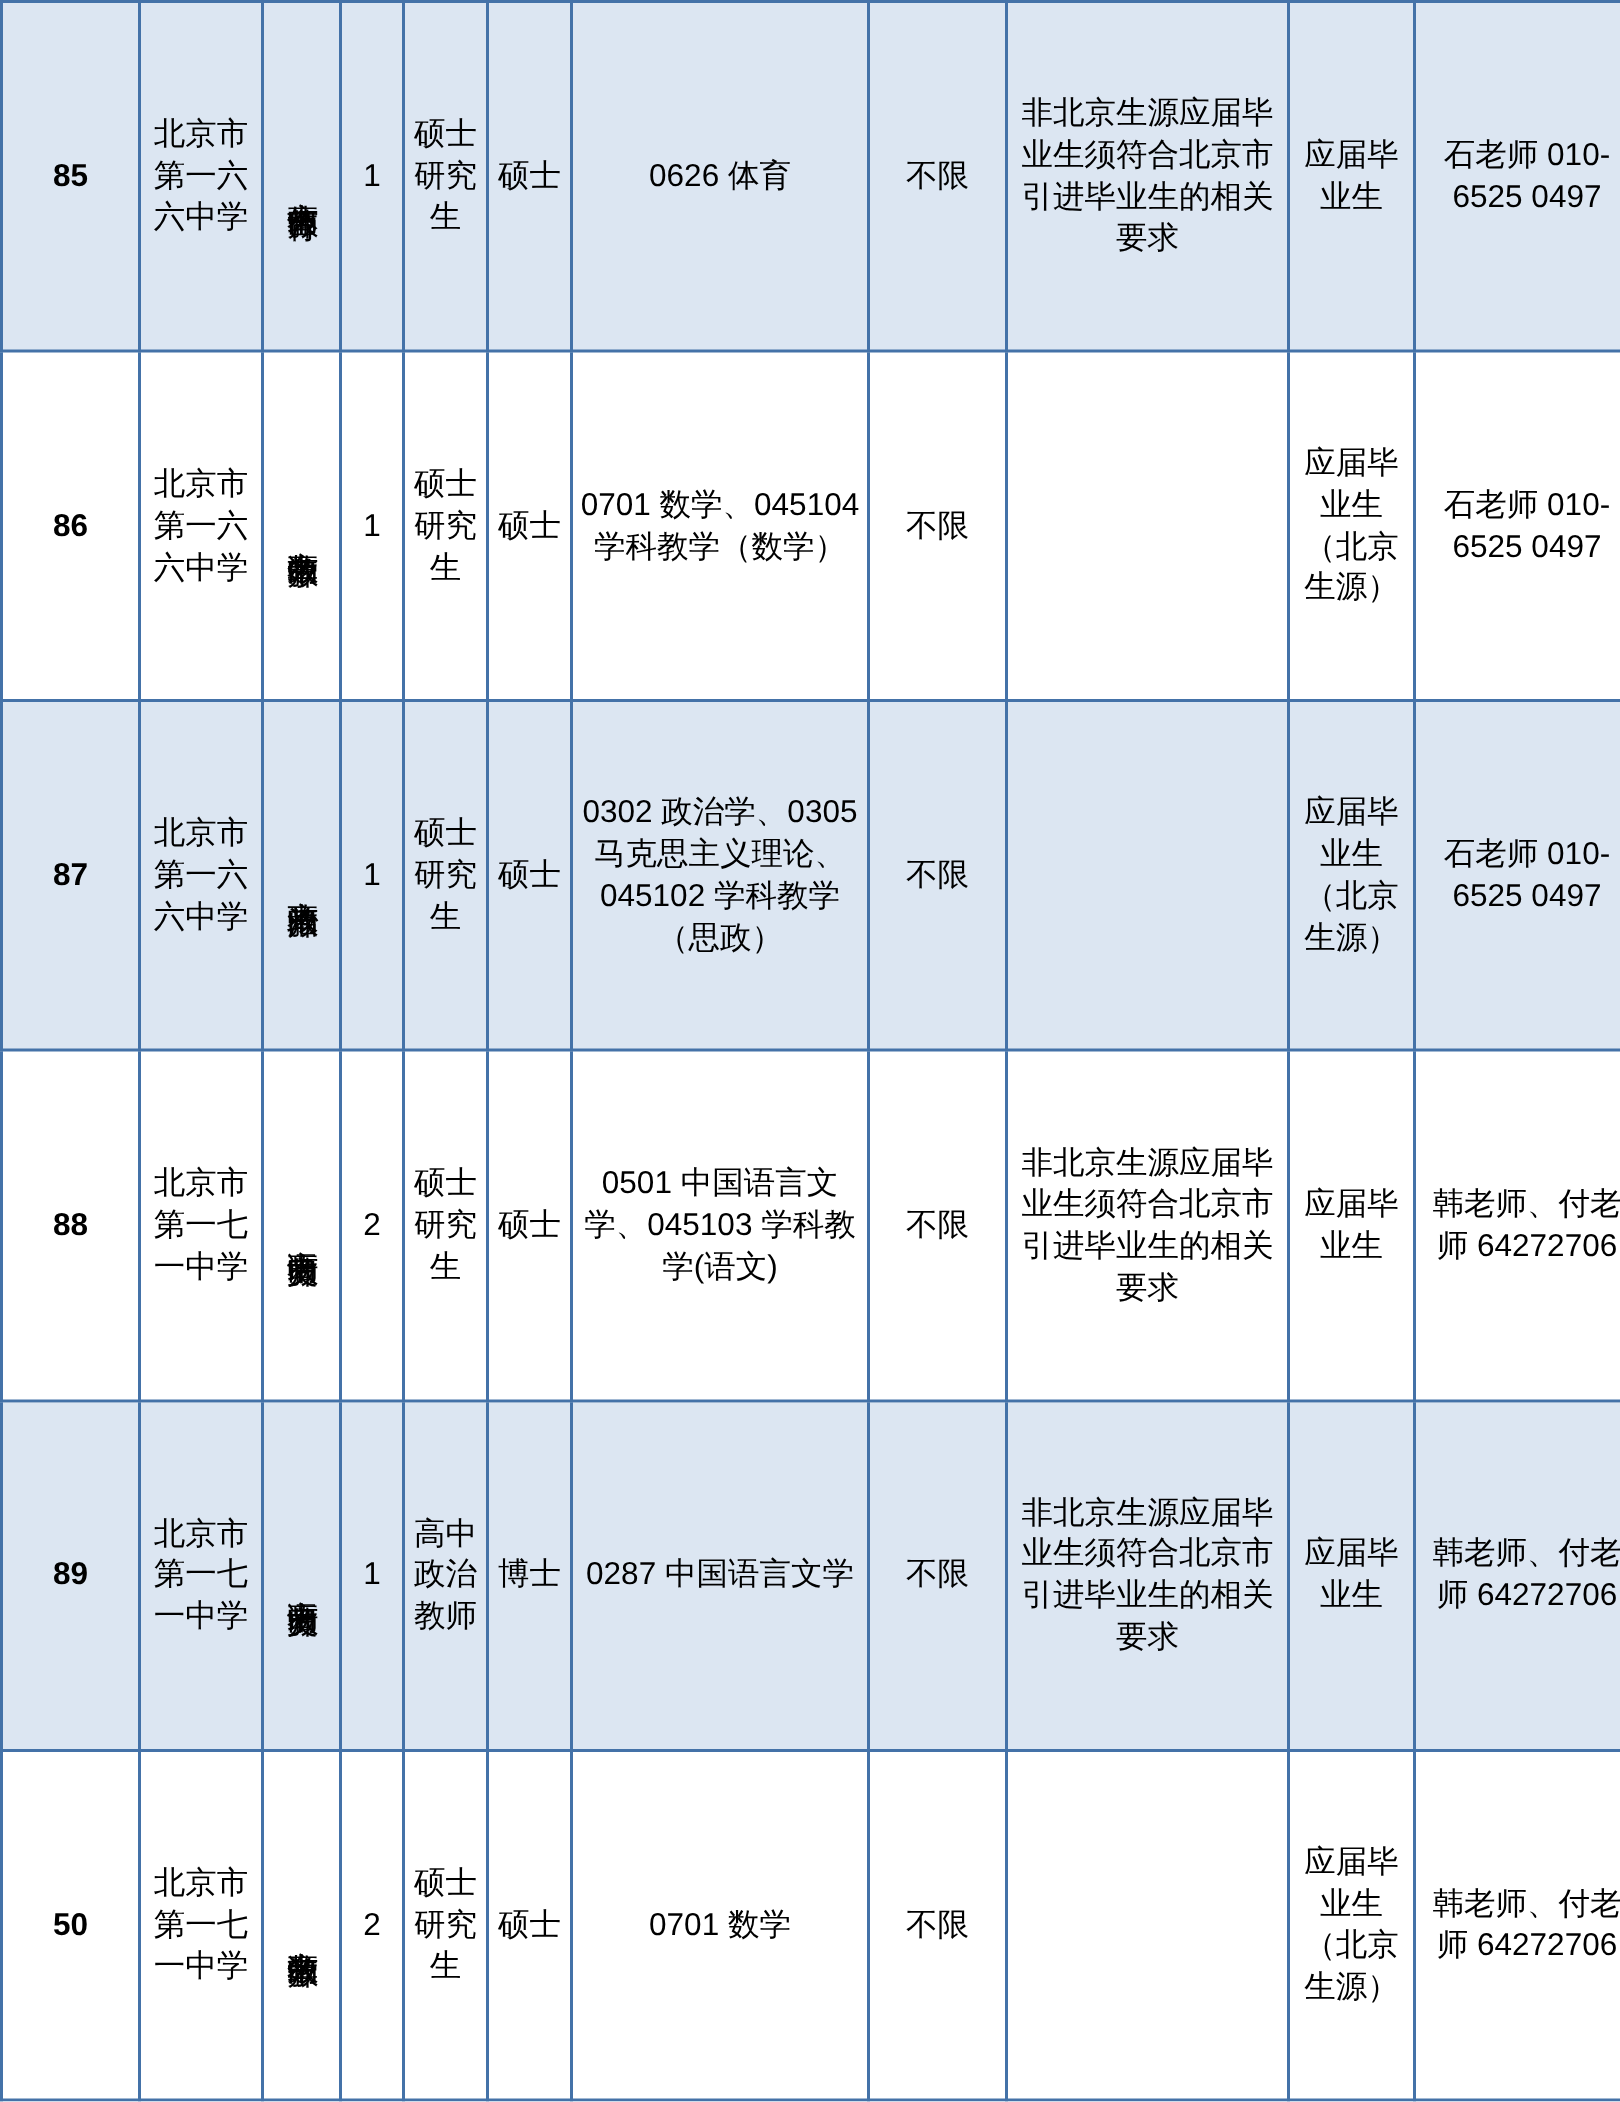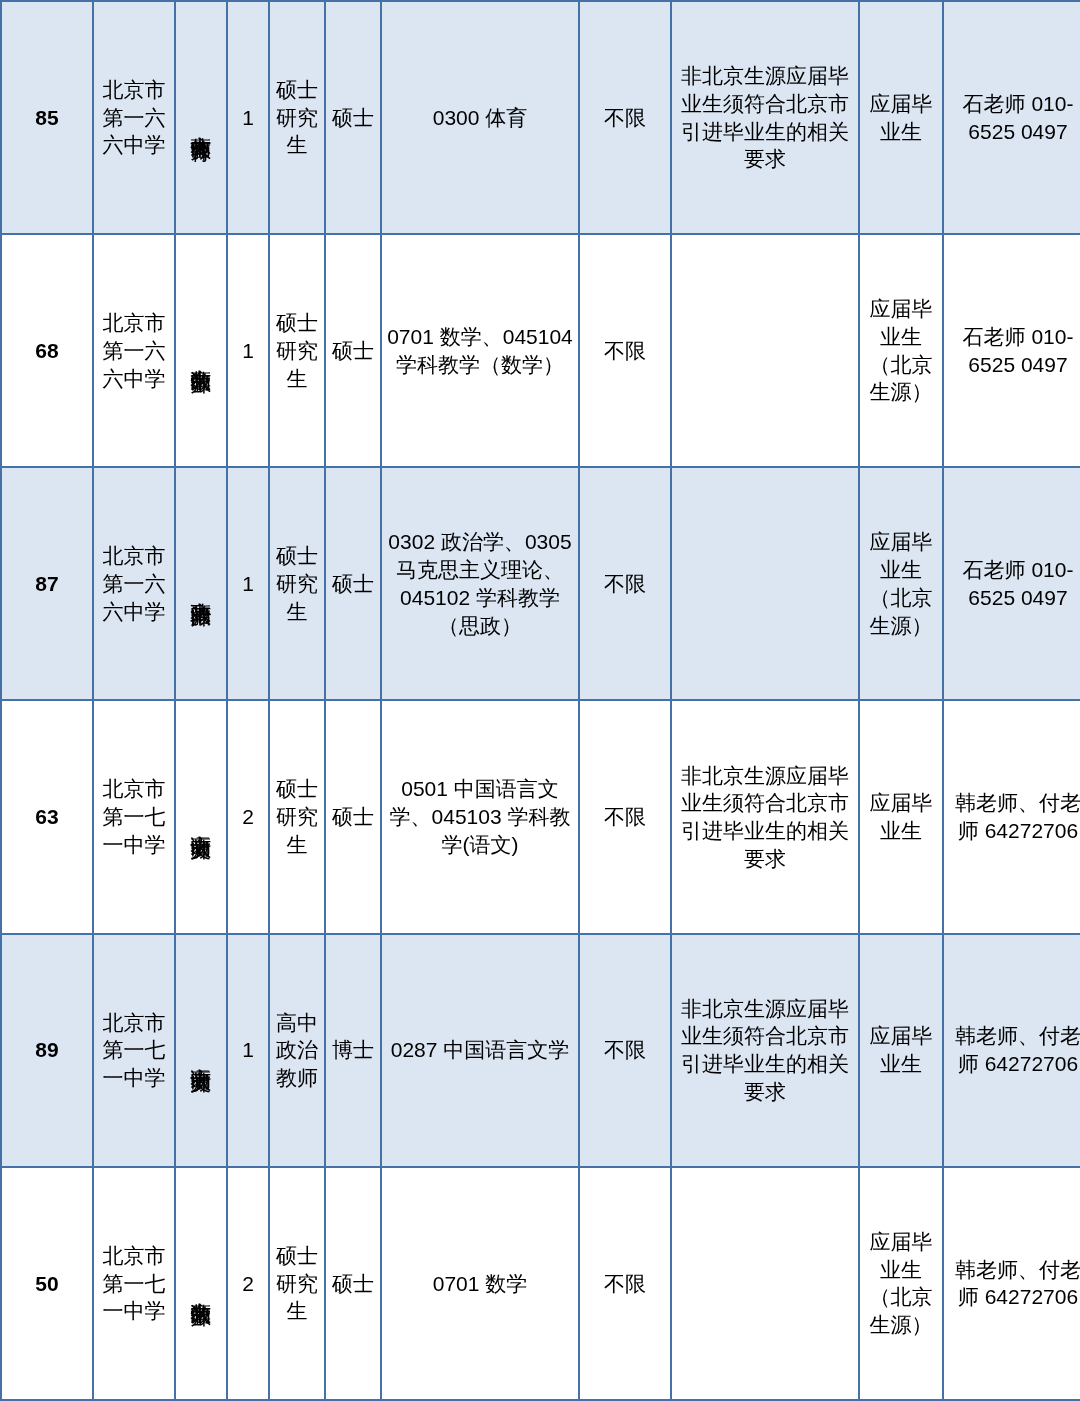--- a/index.html
+++ b/index.html
@@ -96,29 +96,29 @@
   </colgroup>
   <tbody>
 
     <tr class="shaded">
       <td class="idx">85</td>
       <td class="narrowwrap">北京市第一六六中学</td>
       <td class="vert"><span class="vtext">高中体育教师</span></td>
       <td>1</td>
       <td class="narrowwrap">硕士研究生</td>
       <td class="narrowwrap">硕士</td>
-      <td class="body">0300 体育</td>
+      <td class="body">0626 体育</td>
       <td>不限</td>
       <td class="centerwrap">非北京生源应届毕业生须符合北京市引进毕业生的相关要求</td>
       <td class="narrowwrap">应届毕业生</td>
       <td class="centerwrap">石老师 010-6525 0497</td>
     </tr>
 
     <tr class="plain">
-      <td class="idx">68</td>
+      <td class="idx">86</td>
       <td class="narrowwrap">北京市第一六六中学</td>
       <td class="vert"><span class="vtext">高中数学教师</span></td>
       <td>1</td>
       <td class="narrowwrap">硕士研究生</td>
       <td class="narrowwrap">硕士</td>
       <td class="body">0701 数学、045104 学科教学（数学）</td>
       <td>不限</td>
       <td class="centerwrap"></td>
       <td class="narrowwrap">应届毕业生（北京生源）</td>
       <td class="centerwrap">石老师 010-6525 0497</td>
@@ -132,21 +132,21 @@
       <td class="narrowwrap">硕士研究生</td>
       <td class="narrowwrap">硕士</td>
       <td class="body">0302 政治学、0305 马克思主义理论、045102 学科教学（思政）</td>
       <td>不限</td>
       <td class="centerwrap"></td>
       <td class="narrowwrap">应届毕业生（北京生源）</td>
       <td class="centerwrap">石老师 010-6525 0497</td>
     </tr>
 
     <tr class="plain">
-      <td class="idx">63</td>
+      <td class="idx">88</td>
       <td class="narrowwrap">北京市第一七一中学</td>
       <td class="vert"><span class="vtext">高中语文教师</span></td>
       <td>2</td>
       <td class="narrowwrap">硕士研究生</td>
       <td class="narrowwrap">硕士</td>
       <td class="body">0501 中国语言文学、045103 学科教学(语文)</td>
       <td>不限</td>
       <td class="centerwrap">非北京生源应届毕业生须符合北京市引进毕业生的相关要求</td>
       <td class="narrowwrap">应届毕业生</td>
       <td class="centerwrap">韩老师、付老师 64272706</td>

